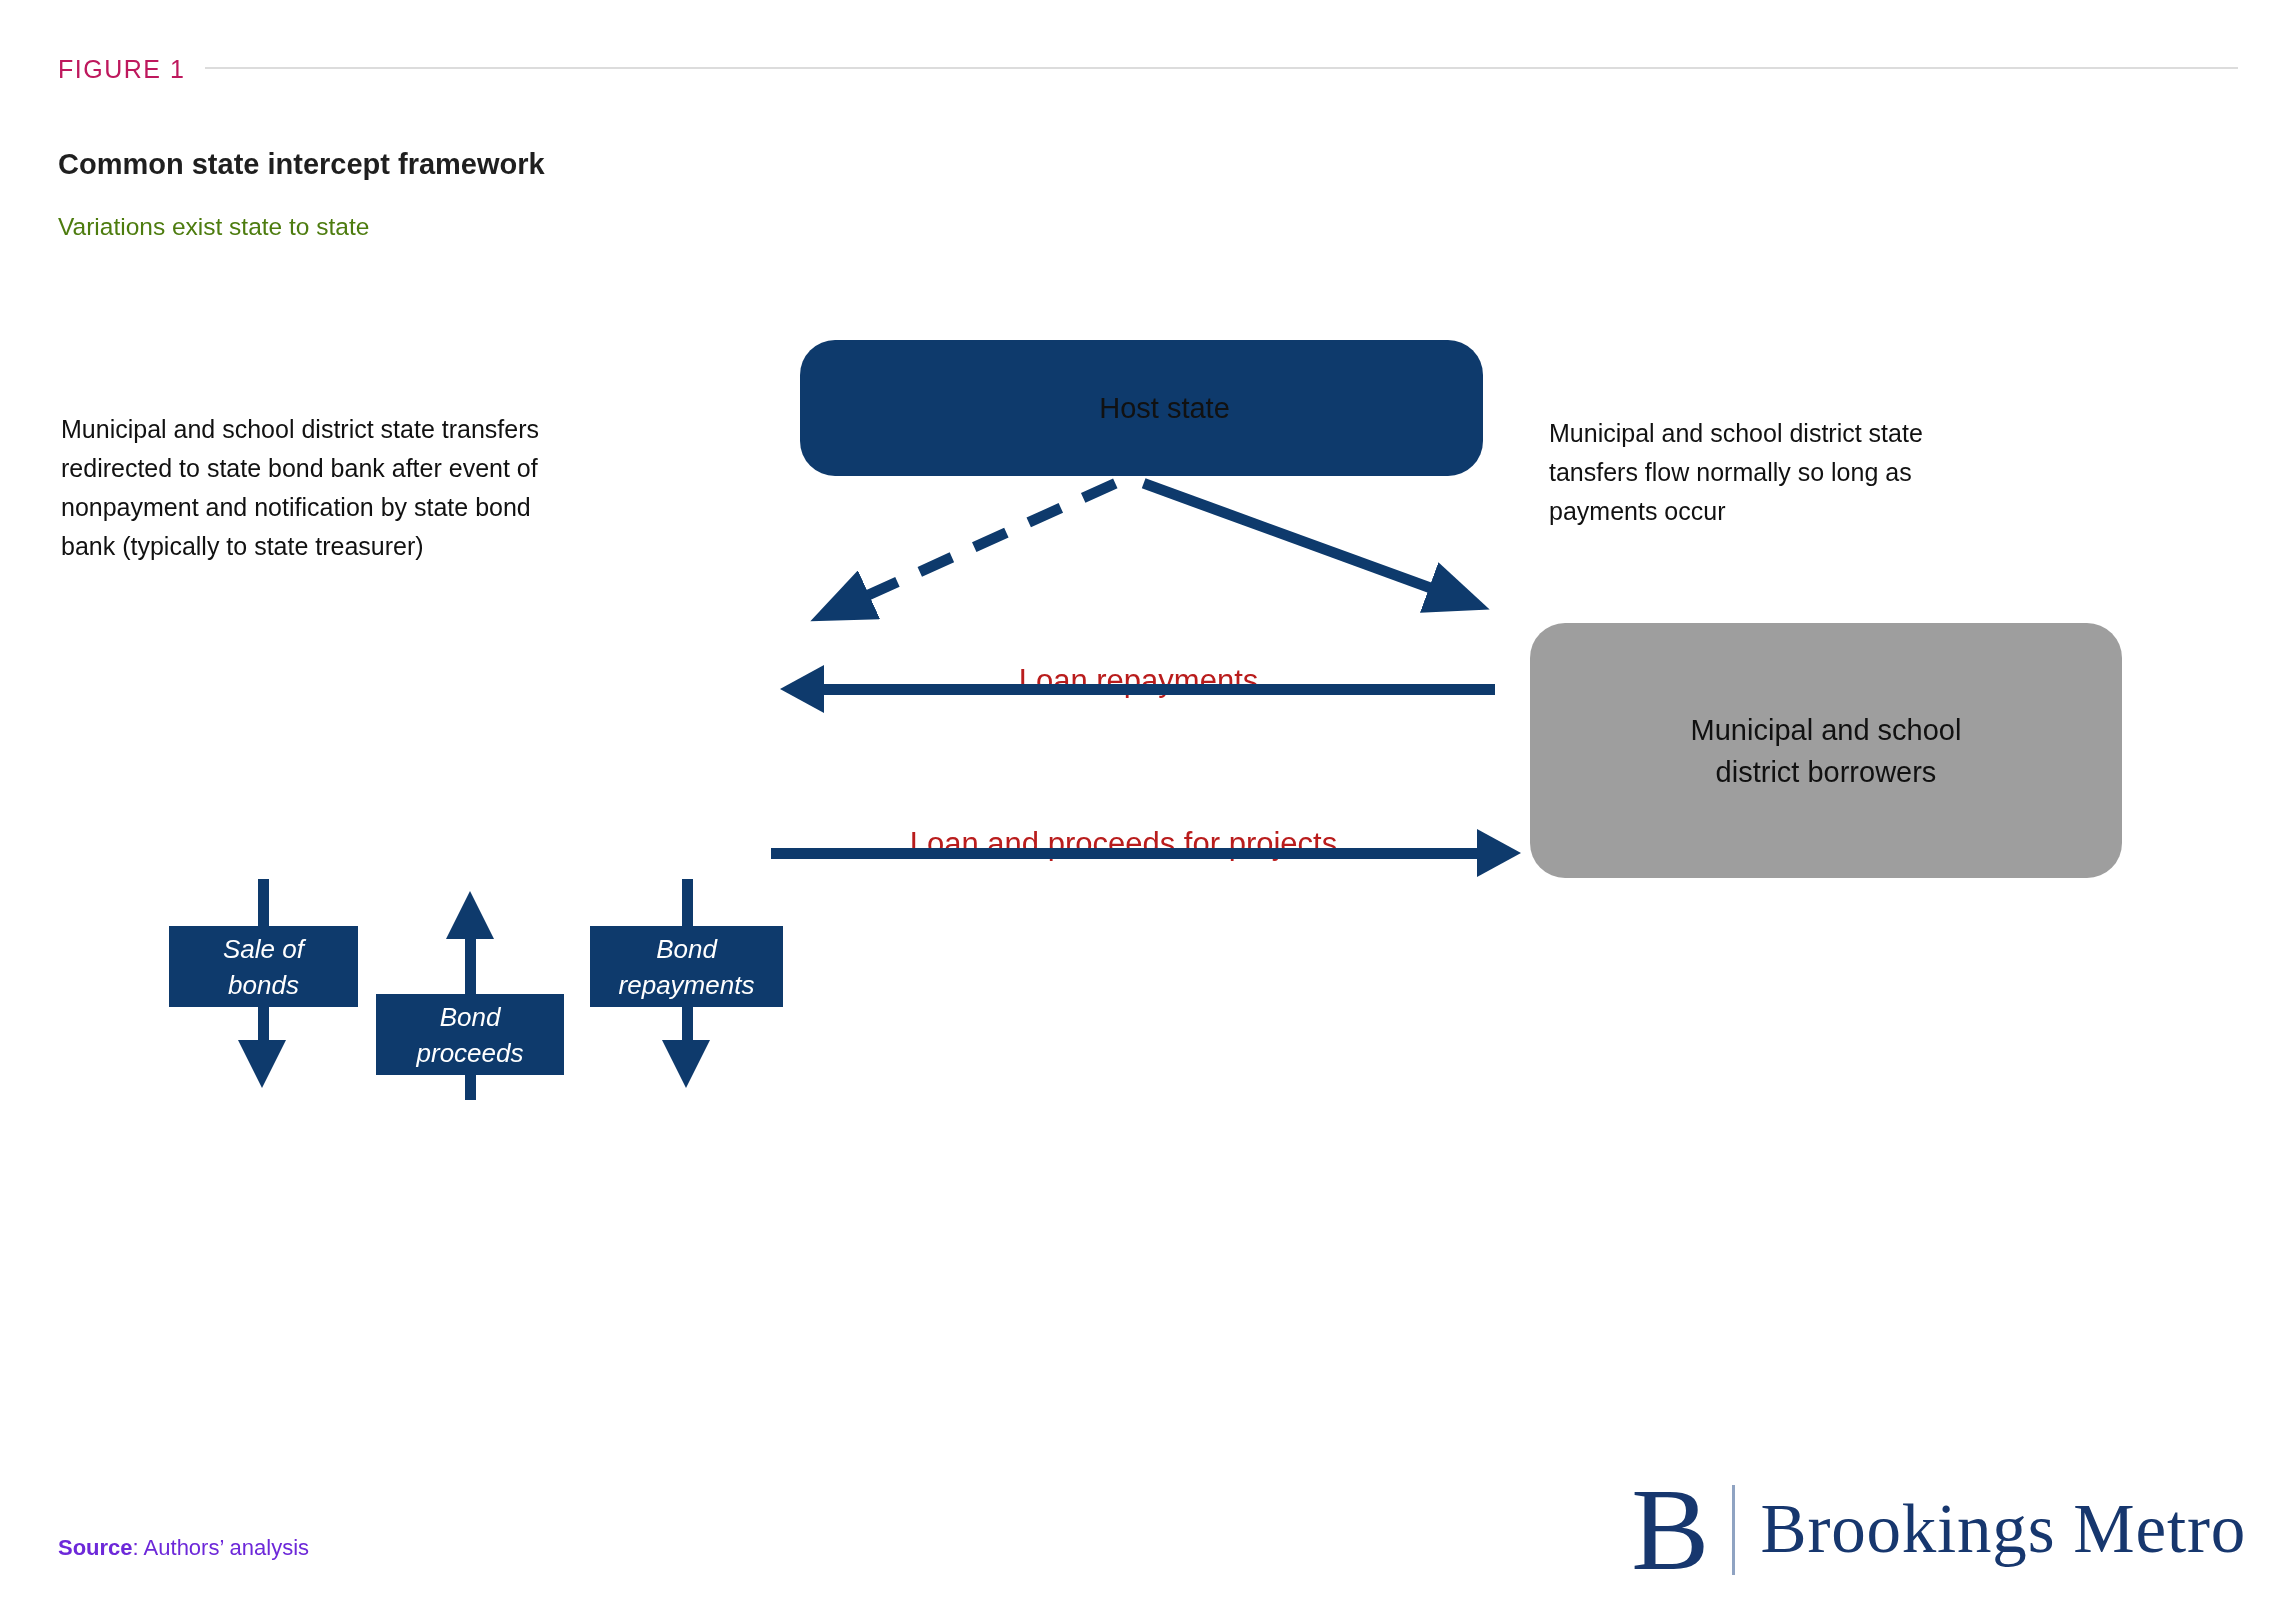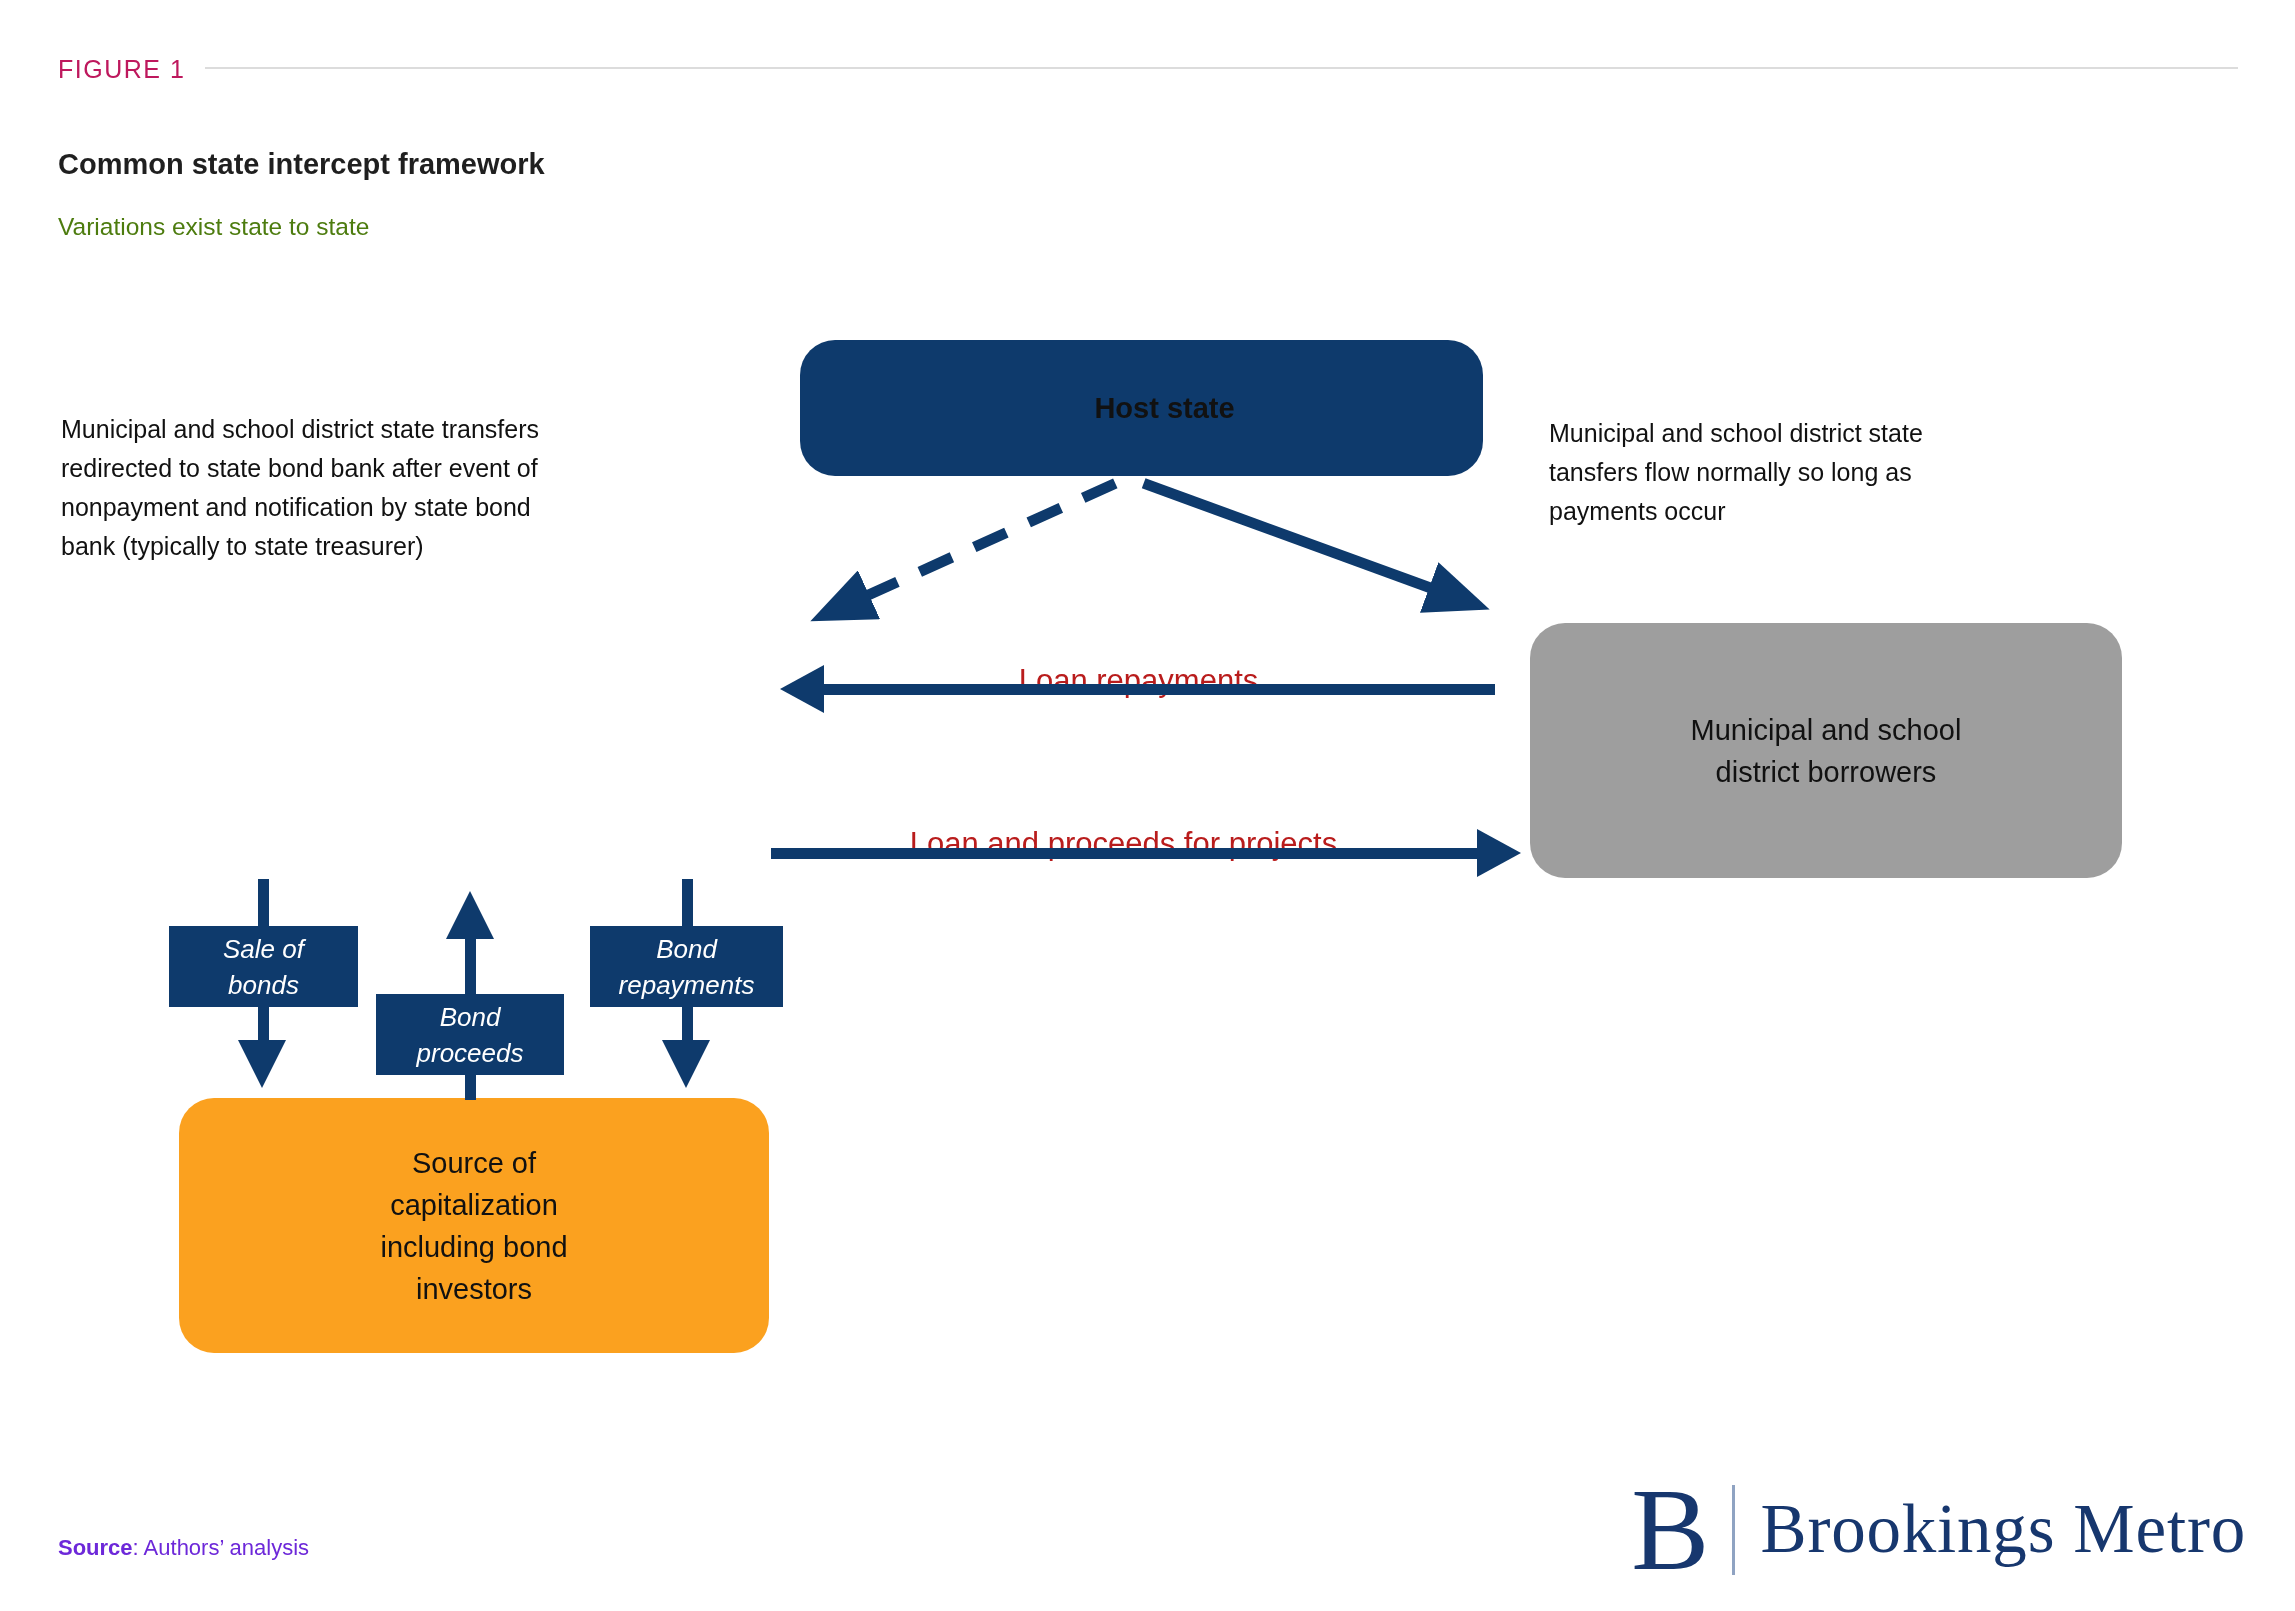--- a/index.html
+++ b/index.html
@@ -13,21 +13,21 @@
   .header-rule{left:205px;top:67px;width:2033px;height:2.3px;background:#dcdcdc;}
   .title{left:58px;top:148px;font-size:29px;font-weight:bold;color:#1f1f1f;}
   .subtitle{left:58px;top:213px;font-size:24.5px;color:#4d7c0f;}
   
   .annotation{font-size:25px;line-height:39px;color:#111;white-space:pre-line;}
   .annotation-left{left:61px;top:410px;width:721px;}
   .annotation-right{left:1549px;top:414px;width:583px;}
   
   .node{display:flex;align-items:center;justify-content:center;text-align:center;border-radius:35px;}
   .node-host{left:800px;top:340px;width:683px;height:136px;background:#0e3a6c;}
-  .node-host .node-label{color:#ffffff;font-weight:bold;font-size:31px;margin-left:46px;}
+  .node-host .node-label{color:#ffffff;font-weight:normal;font-size:31px;margin-left:46px;}
   .node-bondbank{left:180px;top:625px;width:590px;height:255px;background:#8db5e5;}
   .node-borrowers{left:1530px;top:623px;width:592px;height:255px;background:#9e9e9e;}
   .node-capitalization{left:179px;top:1098px;width:590px;height:255px;background:#fba11f;}
   .node .node-label{font-size:29px;line-height:42px;color:#111;white-space:pre-line;}
   
   .flow-box{display:flex;align-items:center;justify-content:center;text-align:center;background:#0e3a6c;z-index:4;}
   .flow-box .flow-box-label{color:#ffffff;font-size:26px;line-height:36px;white-space:pre-line;font-style:italic;}
   .flow-box-sale{left:169px;top:926px;width:189px;height:81px;}
   .flow-box-proceeds{left:376px;top:994px;width:188px;height:81px;}
   .flow-box-repay{left:590px;top:926px;width:193px;height:81px;}
@@ -89,26 +89,20 @@
     <path d="M 1492 630 L 1925 788" fill="none" stroke="#0e3a6c" stroke-width="14" marker-end="url(#ah)"></path>
   </svg>
 
   <div class="abs node node-host">
     <div class="node-label">Host state</div>
   </div>
   <div class="abs node node-borrowers">
     <div class="node-label">Municipal and school
 district borrowers</div>
   </div>
-  <div class="abs node node-capitalization">
-    <div class="node-label">Source of
-capitalization
-including bond
-investors</div>
-  </div>
 
   <div class="abs arrow-label label-loan-repayments">Loan repayments</div>
   <div class="abs stem lr-stem"></div>
   <div class="abs head lr-head"></div>
 
   <div class="abs arrow-label label-loan-proceeds">Loan and proceeds for projects</div>
   <div class="abs stem lp-stem"></div>
   <div class="abs head lp-head"></div>
 
   <div class="abs stem v-stem-sale"></div>

